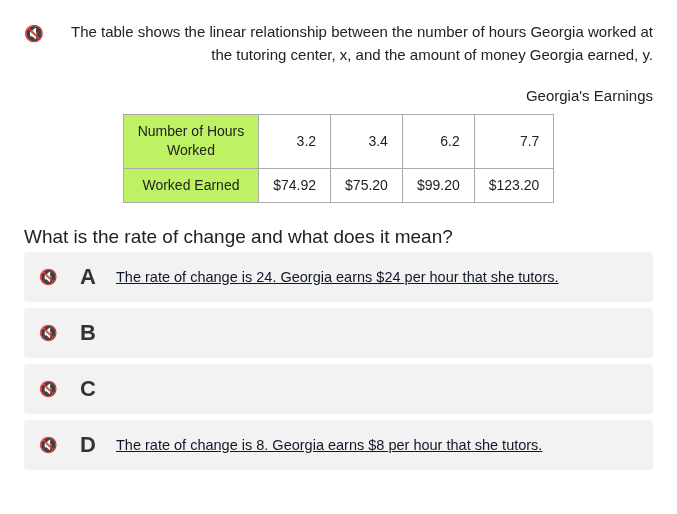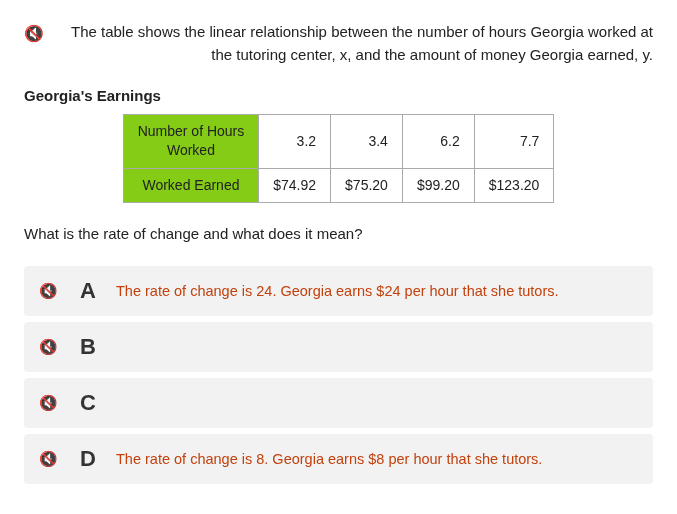--- a/index.html
+++ b/index.html
@@ -32,50 +32,49 @@
       font-size: 15px;
       line-height: 1.55;
       text-align: right;
     }
 
     .table-section {
       margin-bottom: 20px;
     }
 
     .table-title {
-      text-align: left;
-      font-weight: bold;
+      text-align: right;
+      font-weight: normal;
       font-size: 15px;
       margin-bottom: 10px;
     }
 
     .earnings-table {
       border-collapse: collapse;
       margin: 0 auto;
     }
 
     .earnings-table td {
       border: 1px solid #aaa;
       padding: 7px 14px;
       text-align: right;
       font-size: 14px;
       min-width: 68px;
     }
 
     .earnings-table .row-header {
-      background-color: #84cc16;
+      background-color: #bef264;
       text-align: center;
       font-size: 14px;
       min-width: 110px;
       line-height: 1.4;
     }
 
     .question-text {
-      font-size: 15px;
-      margin-bottom: 20px;
+      font-size: 19px;
       line-height: 1.5;
     }
 
     .answer-options {
       display: flex;
       flex-direction: column;
       gap: 6px;
     }
 
     .answer-option {
@@ -100,22 +99,23 @@
       flex-shrink: 0;
       font-size: 22px;
       font-weight: bold;
       color: #333;
       width: 28px;
       text-align: center;
     }
 
     .answer-text {
       font-size: 14.5px;
-      color: #c2410c;
+      color: #0f172a;
       line-height: 1.4;
+      text-decoration: underline;
     }
   </style>
 </head>
 <body>
 
 <div class="intro-block">
   <span class="speaker-icon">🔇</span>
   <span class="intro-text">The table shows the linear relationship between the number of hours Georgia worked at the tutoring center, x, and the amount of money Georgia earned, y.</span>
 </div>
 

